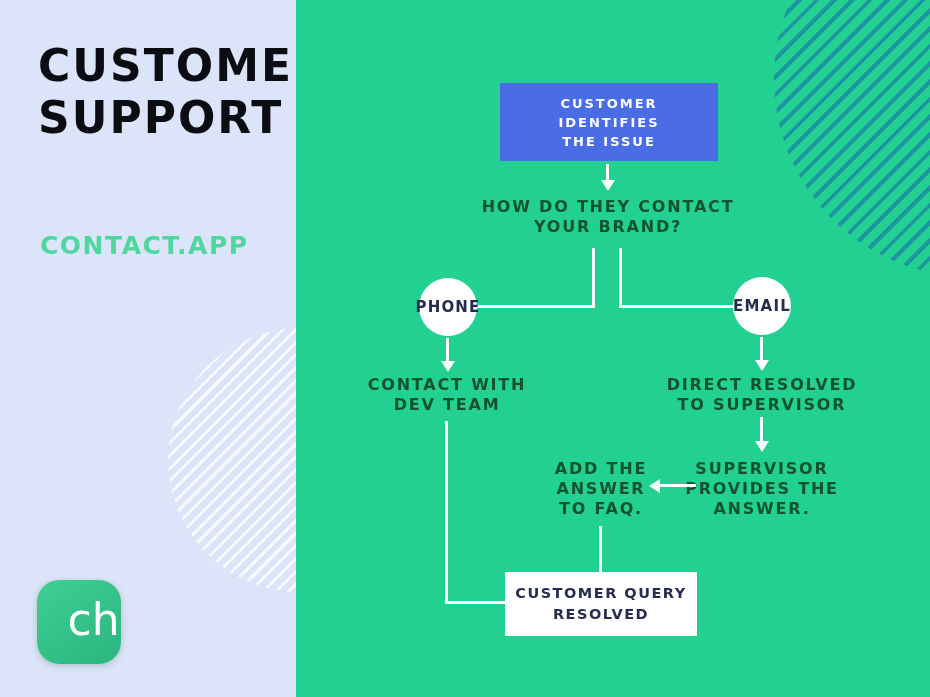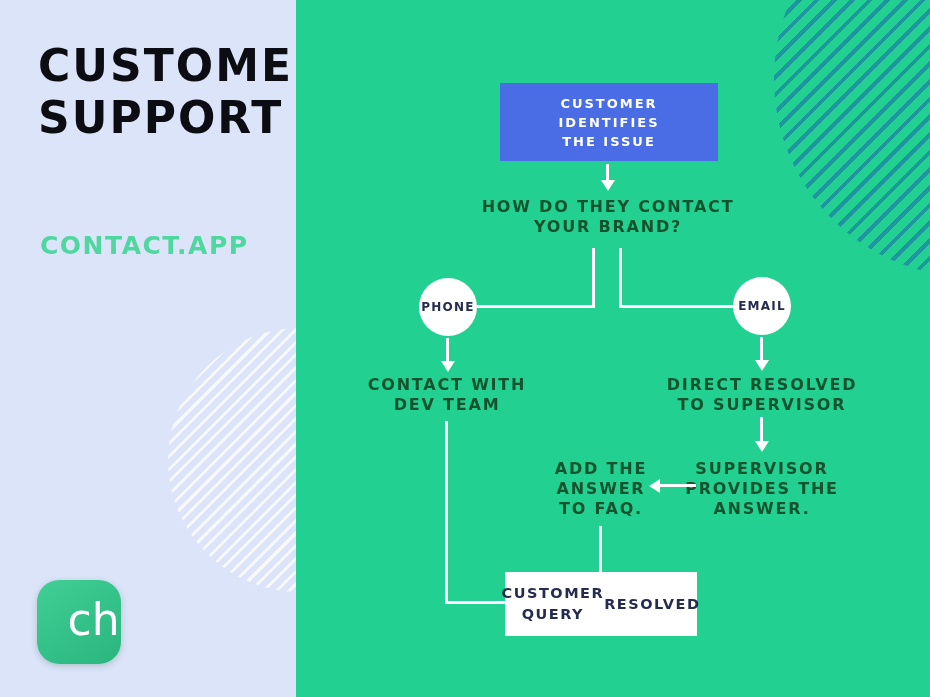--- a/index.html
+++ b/index.html
@@ -48,26 +48,26 @@
     letter-spacing:1.8px;text-align:center;
   }
   .start-box{
     position:absolute;left:500px;top:83px;width:218px;height:78px;background:#4a6de6;
     display:flex;flex-direction:column;align-items:center;justify-content:center;
     color:#fff;font-weight:bold;font-size:13px;line-height:19px;letter-spacing:2px;text-align:center;
   }
   .circle-node{
     position:absolute;width:58px;height:58px;border-radius:50%;background:#ffffff;
     display:flex;align-items:center;justify-content:center;
-    color:#252c4e;font-weight:bold;font-size:12px;letter-spacing:1.2px;
+    color:#252c4e;font-weight:bold;font-size:15px;letter-spacing:1.2px;
   }
   .end-box{
     position:absolute;left:505px;top:572px;width:192px;height:64px;background:#ffffff;
-    display:flex;align-items:center;justify-content:center;
-    color:#252c4e;font-weight:bold;font-size:14.5px;line-height:21px;letter-spacing:1.5px;text-align:center;
+    display:flex;flex-direction:column;align-items:center;justify-content:center;
+    color:#252c4e;font-weight:bold;font-size:14.5px;line-height:21px;letter-spacing:1.5px;
   }
 </style>
 </head>
 <body>
 
 <div class="canvas">
 
   <div class="left-panel">
     <div class="lavender-stripe-circle"></div>
     <div class="title">

